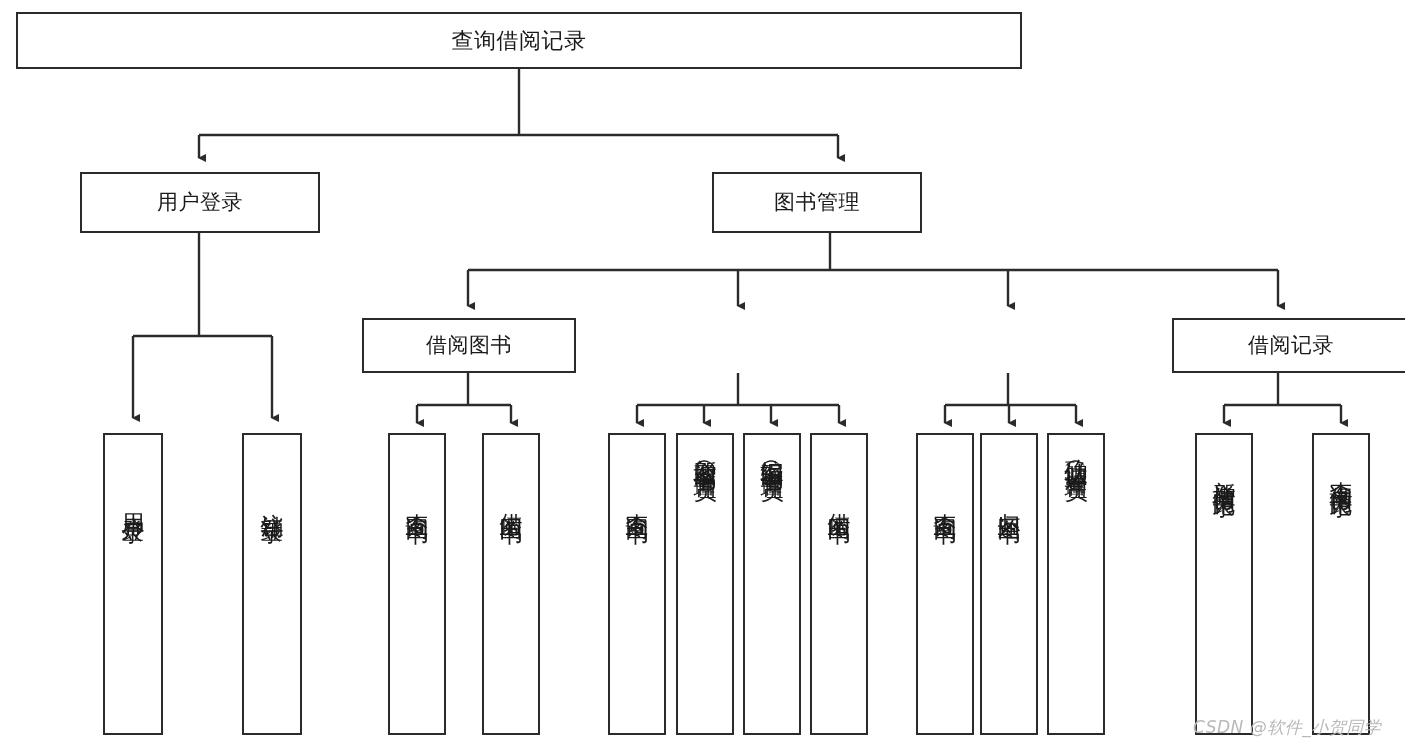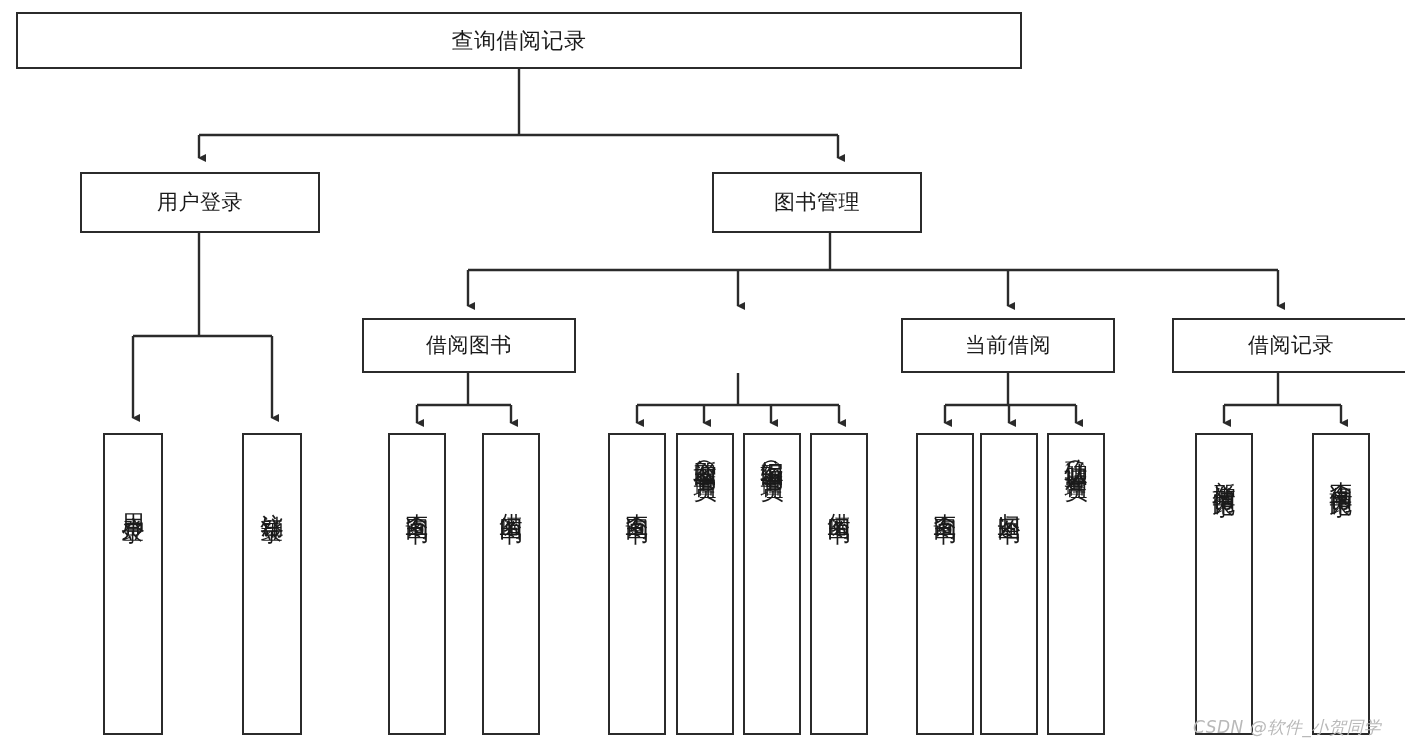--- a/index.html
+++ b/index.html
@@ -138,23 +138,20 @@
 
   <div class="node horiz" style="left:712px; top:172px; width:210px; height:61px;">
     <span class="label">图书管理</span>
   </div>
 
   <div class="node horiz" style="left:362px; top:318px; width:214px; height:55px;">
     <span class="label">借阅图书</span>
   </div>
 
 
-  <div class="node horiz" style="left:901px; top:318px; width:214px; height:55px;">
-    <span class="label">当前借阅</span>
-  </div>
 
   <div class="node horiz" style="left:1172px; top:318px; width:238px; height:55px;">
     <span class="label">借阅记录</span>
   </div>
 
   <div class="node vert" style="left:103px; top:433px; width:60px; height:302px; padding-top:60px;">
     <span class="label">用户登录</span>
   </div>
 
   <div class="node vert" style="left:242px; top:433px; width:60px; height:302px; padding-top:60px;">

